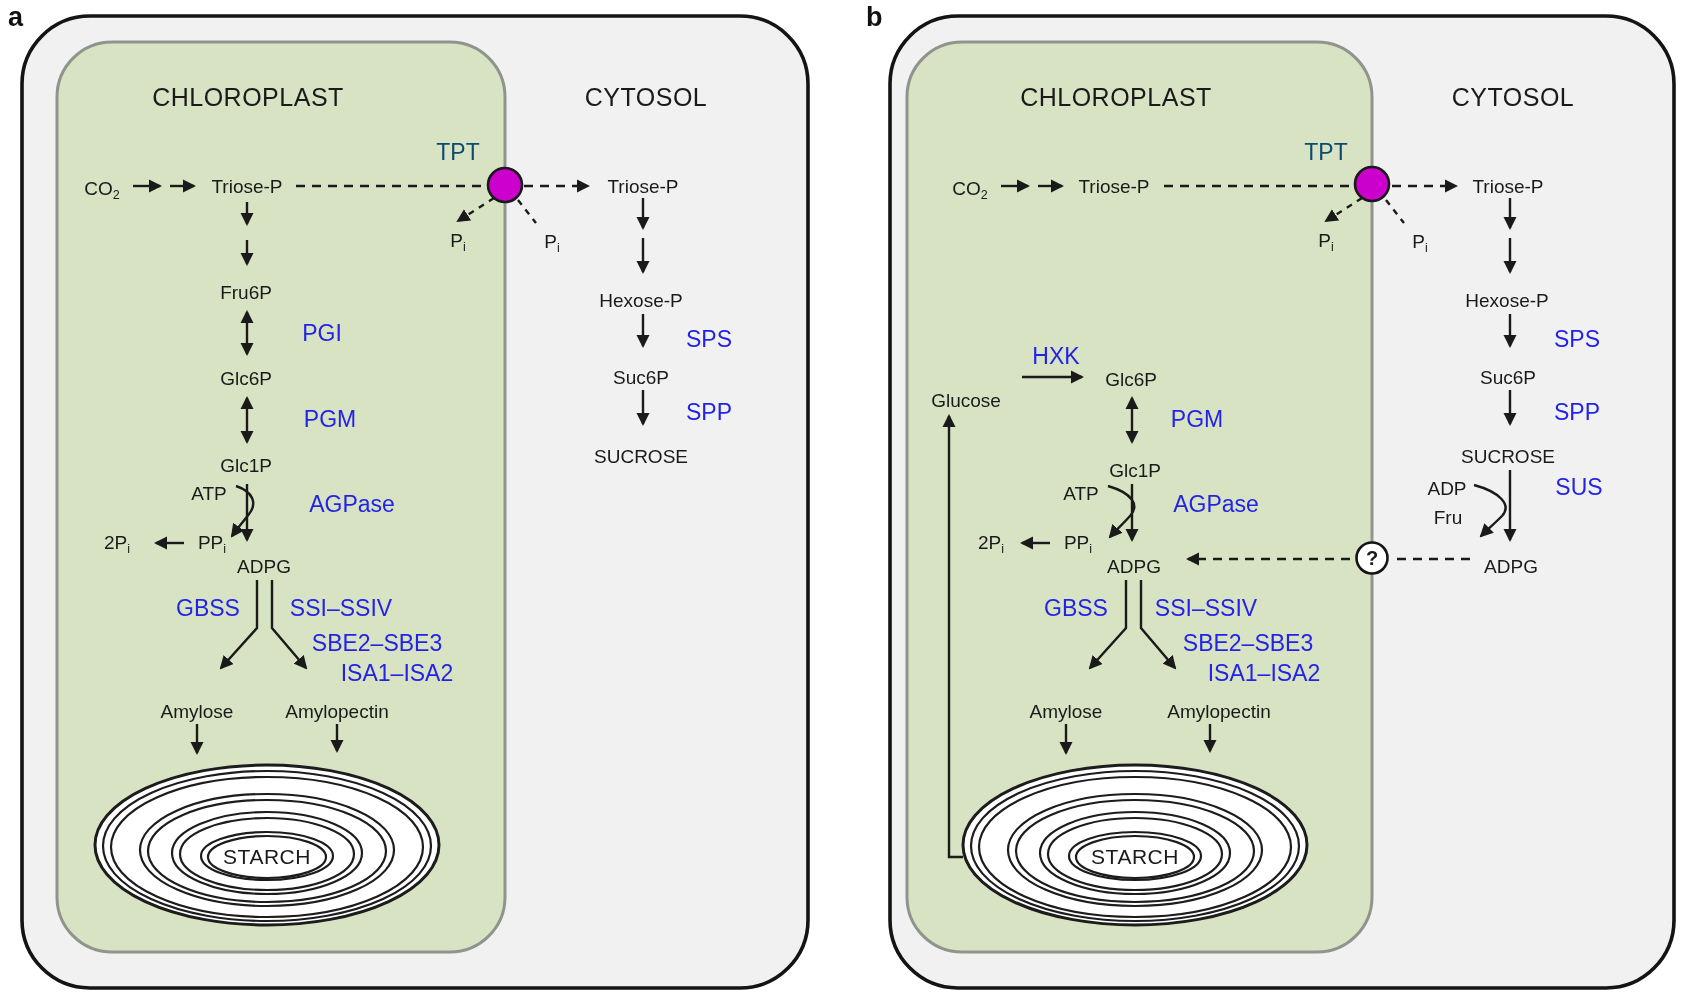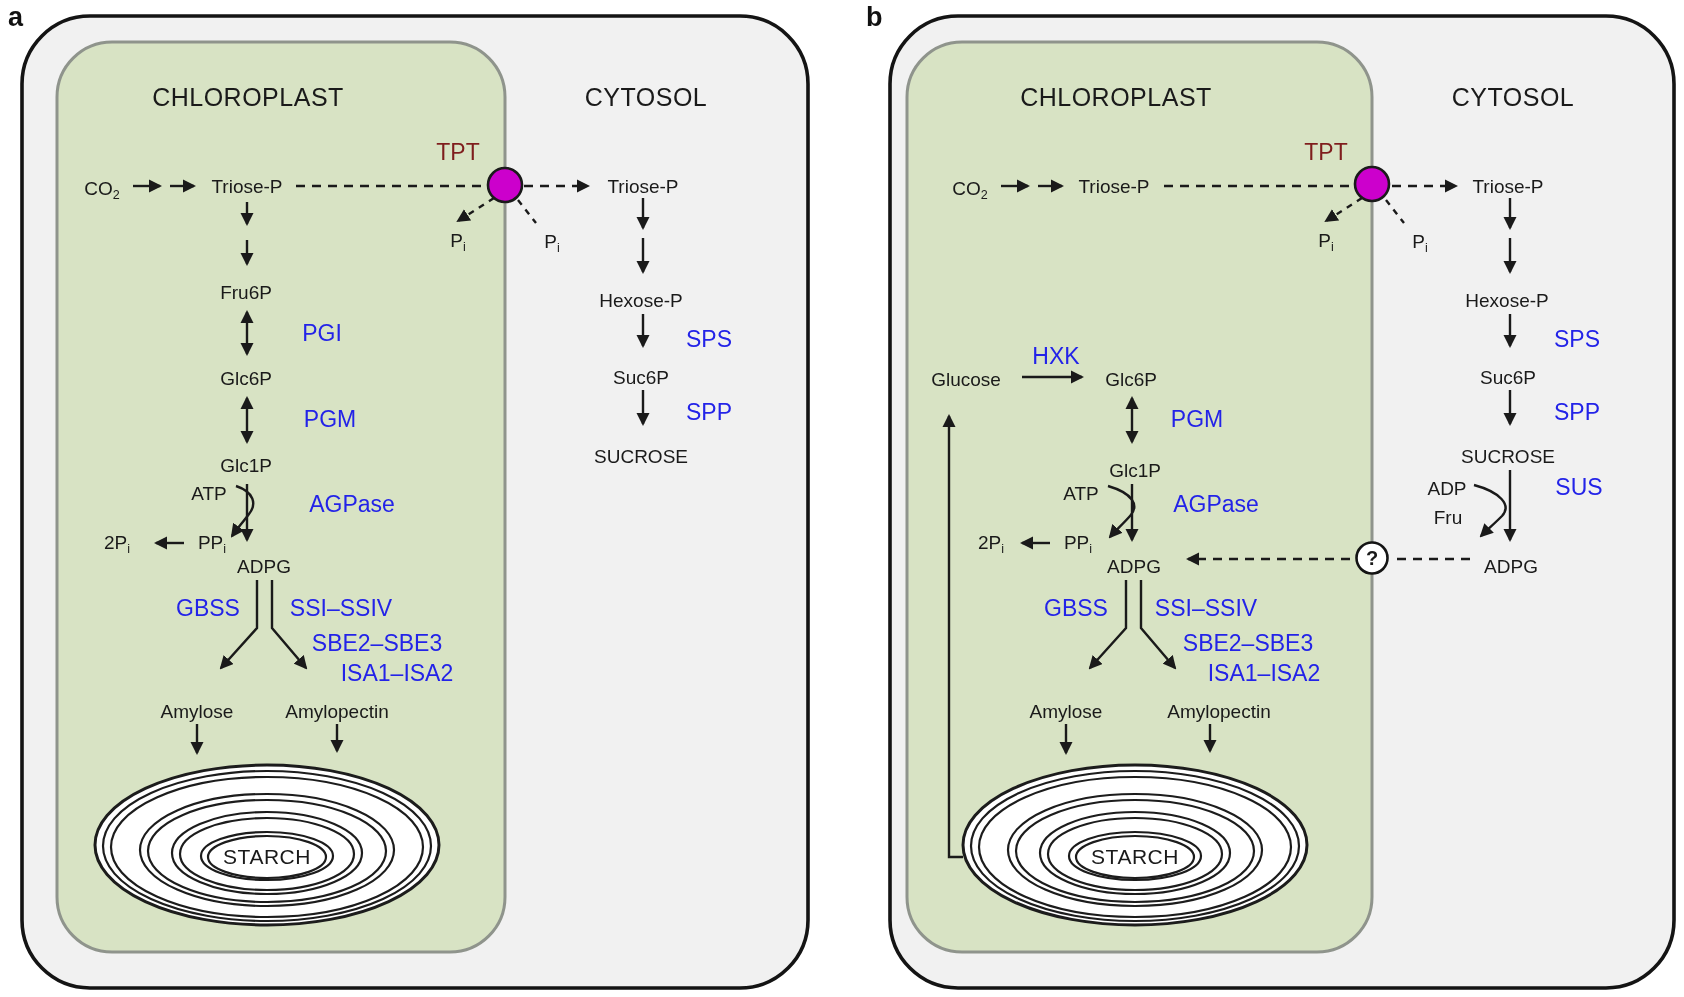--- a/index.html
+++ b/index.html
@@ -4,21 +4,21 @@
 <style>
   html,body{margin:0;padding:0;background:#fff;}
   #fig{position:relative;width:1684px;height:997px;background:#ffffff;
        font-family:"Liberation Sans",sans-serif;overflow:hidden;}
   #shapes{position:absolute;left:0;top:0;}
   .lbl{position:absolute;transform:translate(-50%,-50%);white-space:nowrap;
        color:#1a1a1a;line-height:1;}
   .met{font-size:19px;}
   .comp{font-size:25px;letter-spacing:.5px;text-align:right;}
   .enz{font-size:23px;color:#2323e8;}
-  .tptl{font-size:23px;color:#7f1d1d;}
+  .tptl{font-size:23px;color:#0c4a6e;}
   .starch{font-size:21px;letter-spacing:.5px;}
   .qm{font-size:20px;font-weight:bold;transform:translate(-50%,-52%);}
   .pl{position:absolute;font-size:27px;font-weight:bold;color:#111;}
   sub.sb{font-size:0.66em;line-height:0;}
   
   .ln{stroke:#1a1a1a;stroke-width:2.4;fill:none;}
   .dsh{stroke-dasharray:9 7;}
   .dsh2{stroke-dasharray:6 6;}
   .cell{fill:#f1f1f1;stroke:#141414;stroke-width:3.6;}
   .chl{fill:#d8e3c4;stroke:#8f948c;stroke-width:3;}
@@ -164,21 +164,21 @@
 <div class="pl" style="left:866px;top:2px">b</div>
 <div class="lbl comp" style="left:1116px;top:97px">CHLOROPLAST</div>
 <div class="lbl comp" style="left:1513px;top:97px">CYTOSOL</div>
 
 <div class="lbl met" style="left:970px;top:188px"><span>CO</span><sub class="sb">2</sub></div>
 <div class="lbl met" style="left:1114px;top:186px">Triose-P</div>
 <div class="lbl tptl" style="left:1326px;top:152px">TPT</div>
 <div class="lbl met" style="left:1326px;top:240px"><span>P</span><sub class="sb">i</sub></div>
 <div class="lbl met" style="left:1420px;top:241px"><span>P</span><sub class="sb">i</sub></div>
 
-<div class="lbl met" style="left:966px;top:379px">Glucose</div>
+<div class="lbl met" style="left:966px;top:400px">Glucose</div>
 <div class="lbl enz" style="left:1056px;top:356px">HXK</div>
 <div class="lbl met" style="left:1131px;top:379px">Glc6P</div>
 <div class="lbl enz" style="left:1197px;top:419px">PGM</div>
 <div class="lbl met" style="left:1135px;top:470px">Glc1P</div>
 <div class="lbl met" style="left:1081px;top:493px">ATP</div>
 <div class="lbl enz" style="left:1216px;top:504px">AGPase</div>
 <div class="lbl met" style="left:991px;top:542px"><span>2P</span><sub class="sb">i</sub></div>
 <div class="lbl met" style="left:1078px;top:542px"><span>PP</span><sub class="sb">i</sub></div>
 <div class="lbl met" style="left:1134px;top:566px">ADPG</div>
 

